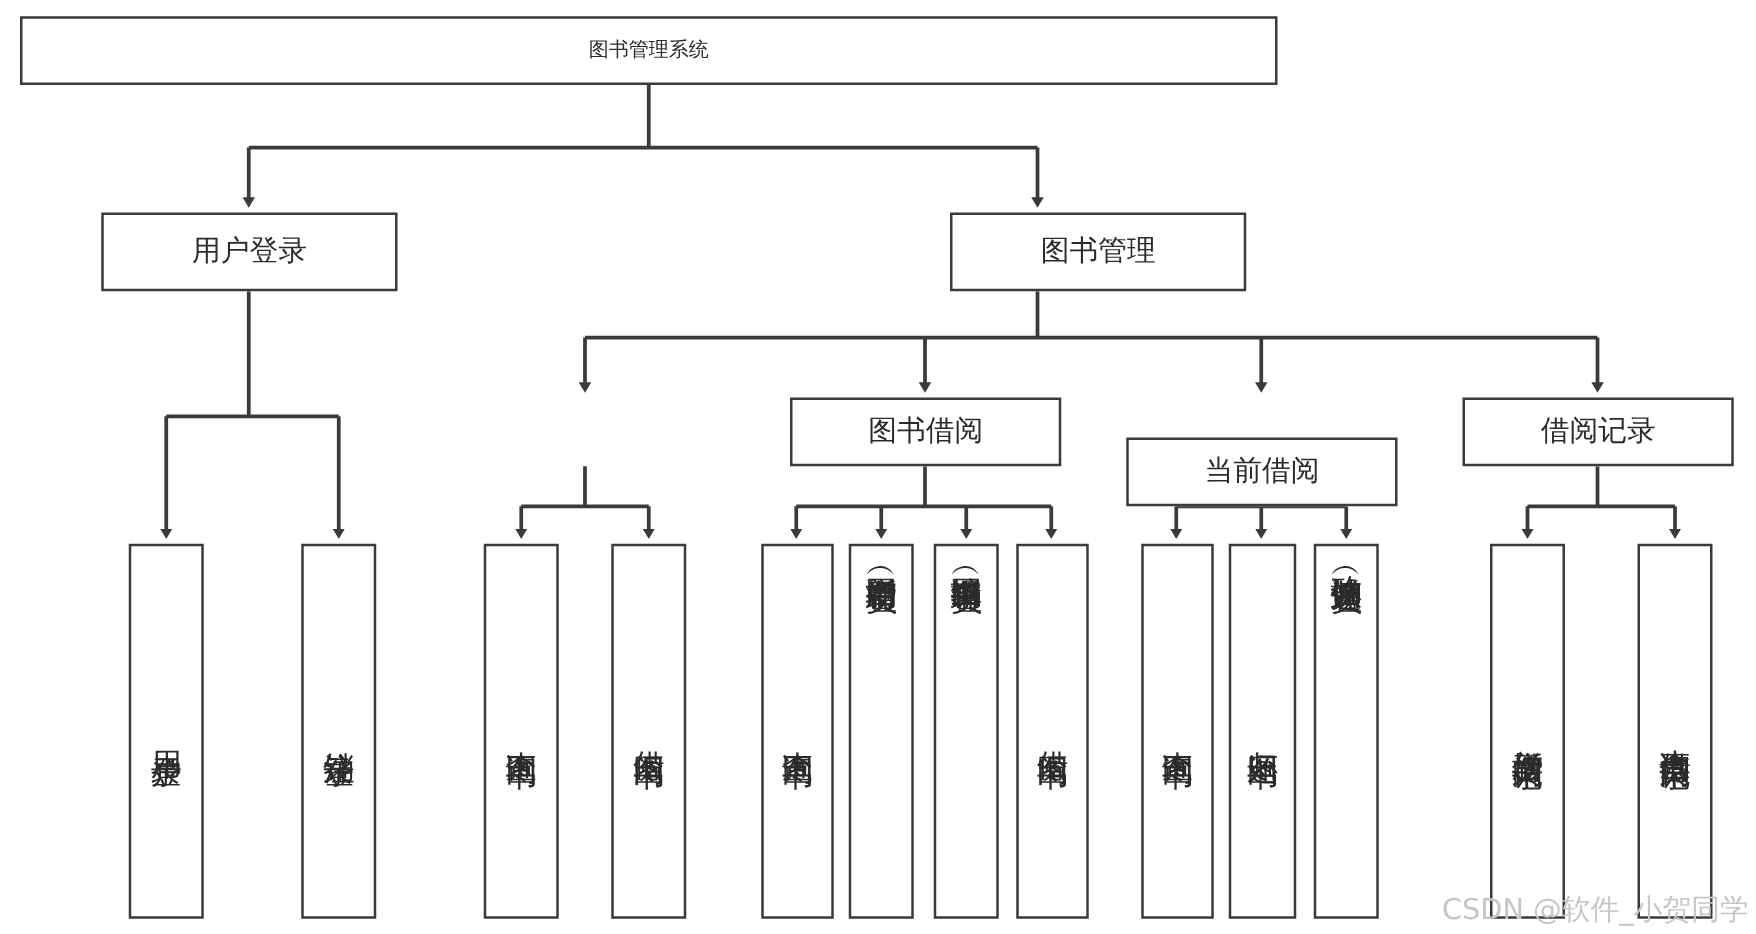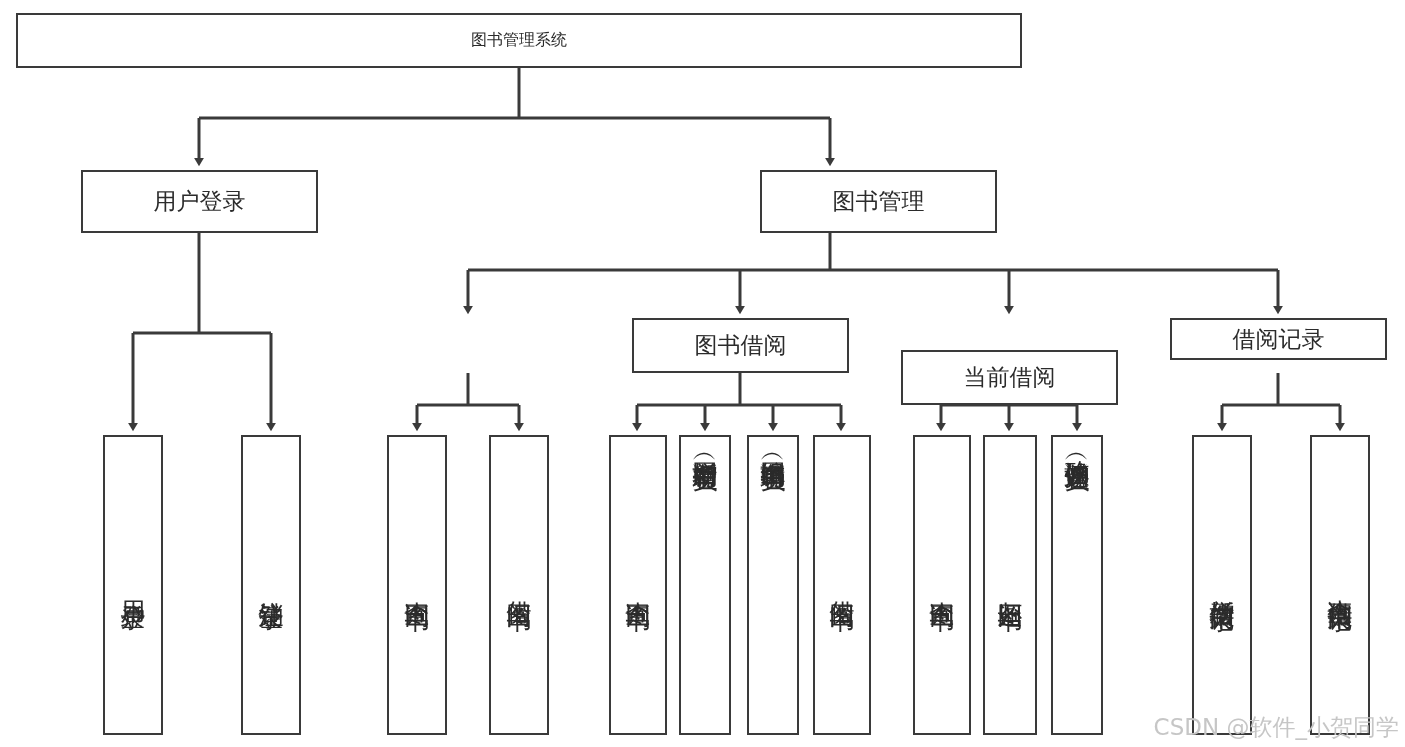--- a/index.html
+++ b/index.html
@@ -138,21 +138,21 @@
   <div class="node h" style="left:712px; top:170px; width:237px; height:63px;margin-left:48px;">
     <span>图书管理</span>
   </div>
 
   <div class="node h" style="left:632px; top:318px; width:217px; height:55px;">
     <span>图书借阅</span>
   </div>
   <div class="node h" style="left:901px; top:318px; width:217px; height:55px;margin-top:32px;">
     <span>当前借阅</span>
   </div>
-  <div class="node h" style="left:1170px; top:318px; width:217px; height:42px;justify-content:center;">
+  <div class="node h" style="left:1170px; top:318px; width:217px; height:55px;justify-content:center;">
     <span>借阅记录</span>
   </div>
 
   <div class="node v" style="left:103px; top:435px; width:60px; height:300px;">
     <span class="vtext">用户登录</span>
   </div>
   <div class="node v" style="left:241px; top:435px; width:60px; height:300px;">
     <span class="vtext">注销登录</span>
   </div>
 

